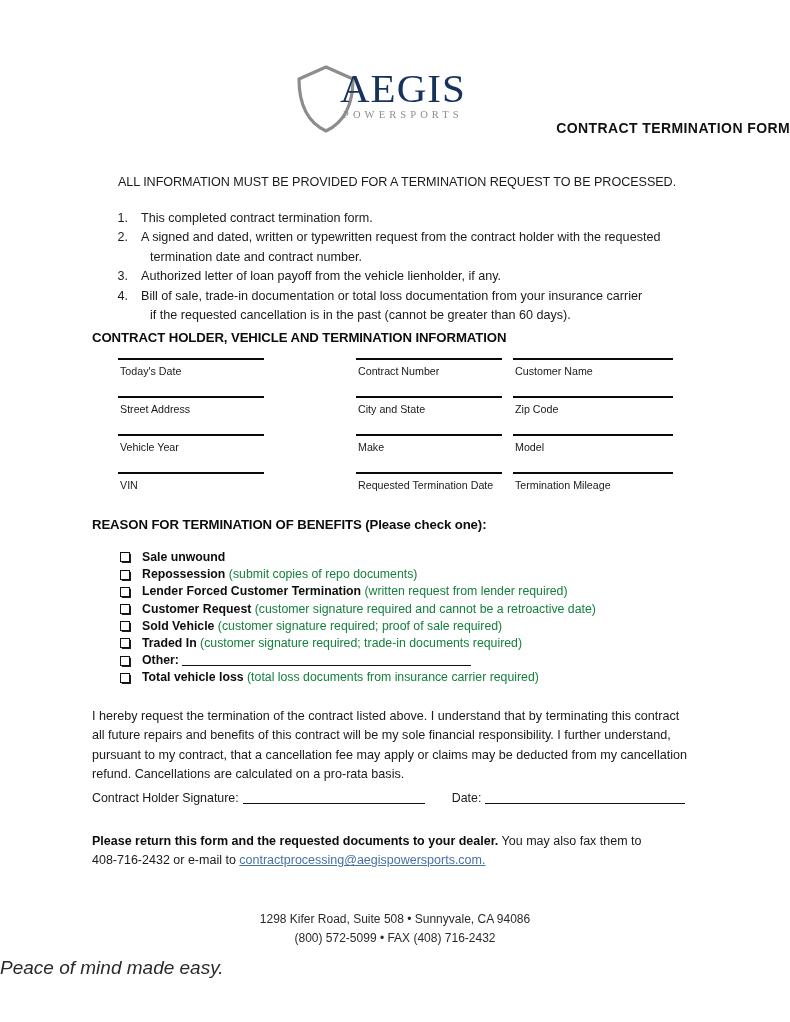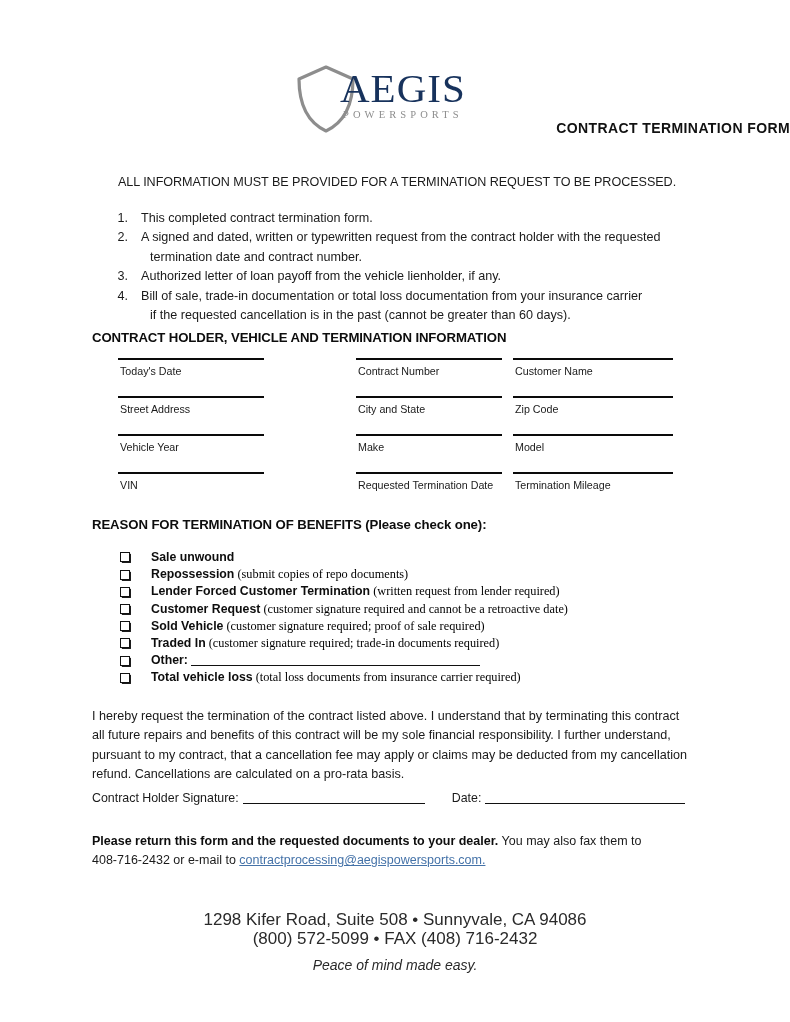--- a/index.html
+++ b/index.html
@@ -172,37 +172,37 @@
   .checklist {
     position: absolute;
     left: 28px;
     top: 549px;
     width: 580px;
     font-size: 12.3px;
     line-height: 17.2px;
   }
   .check-row {
     position: relative;
-    padding-left: 31px;
+    padding-left: 22px;
     height: 17.2px;
     white-space: nowrap;
   }
   .cbox {
     position: absolute;
     left: 0;
     top: 3.4px;
     width: 8px;
     height: 8px;
     border: 1.35px solid #111111;
     box-shadow: 1.4px 1.4px 0 -0.45px #111111;
     background: #ffffff;
     box-sizing: content-box;
   }
   .ck-bold { font-weight: bold; color: #0d0d0d; }
-  .ck-norm { font-weight: normal; color: #000000; font-family: Liberation Serif, serif; }
+  .ck-norm { font-weight: normal; color: #15803d; }
   .other-rule {
     display: inline-block;
     border-bottom: 1.3px solid #111111;
     width: 289px;
     height: 10px;
     margin-left: 3px;
     vertical-align: -2px;
   }
 
   
@@ -254,33 +254,33 @@
   }
 
   
   .footer {
     position: absolute;
     left: 0;
     top: 910px;
     width: 790px;
     text-align: center;
     font-family: "Liberation Sans", sans-serif;
-    font-size: 17px;
+    font-size: 12px;
     line-height: 19px;
     color: #2a2a2a;
   }
   .tagline {
     position: absolute;
     left: 0;
     top: 957px;
     width: 790px;
-    text-align: center;
+    text-align: left;
     font-family: "Liberation Sans", sans-serif;
     font-style: italic;
-    font-size: 14px;
+    font-size: 19px;
     color: #2a2a2a;
   }
 </style>
 </head>
 <body>
 
 <div class="logo-block">
   <div class="logo-inner">
     <svg class="shield" viewBox="0 0 60 70">
       <path d="M30 3 L57 15 C57 40 49 58 30 67 C11 58 3 40 3 15 Z" fill="none" stroke="#8d8d8d" stroke-width="3.2" stroke-linejoin="round"></path>

